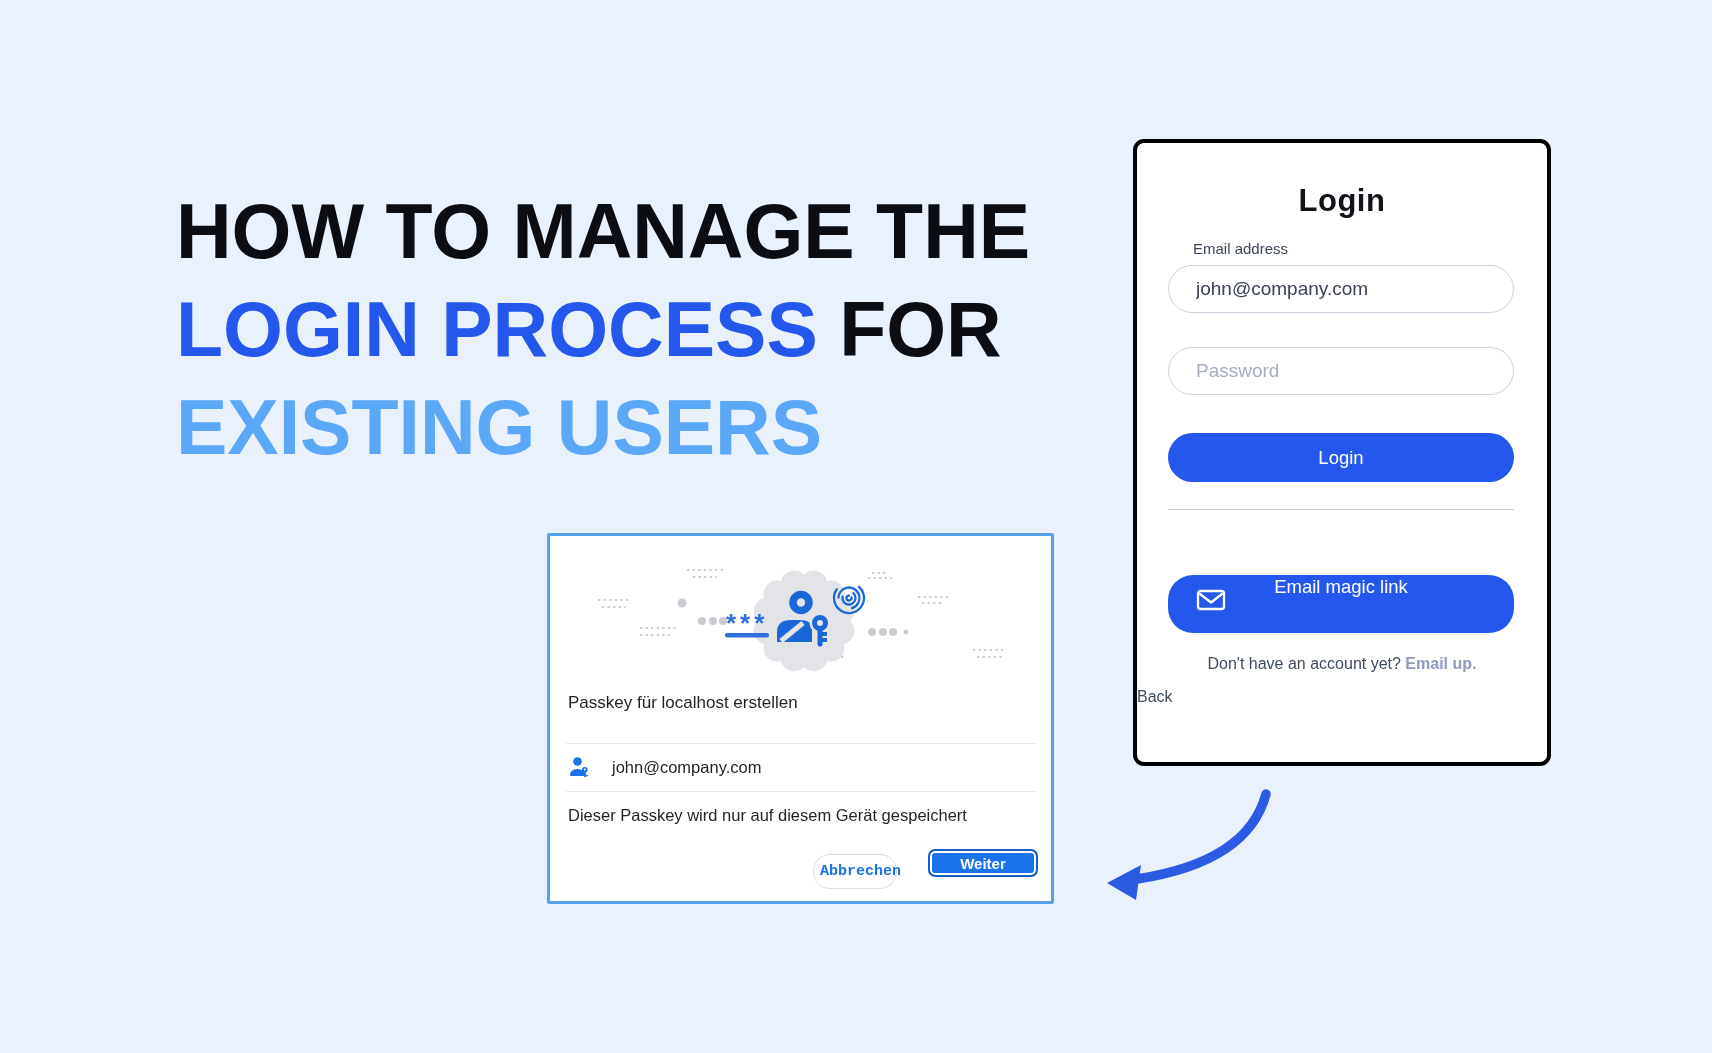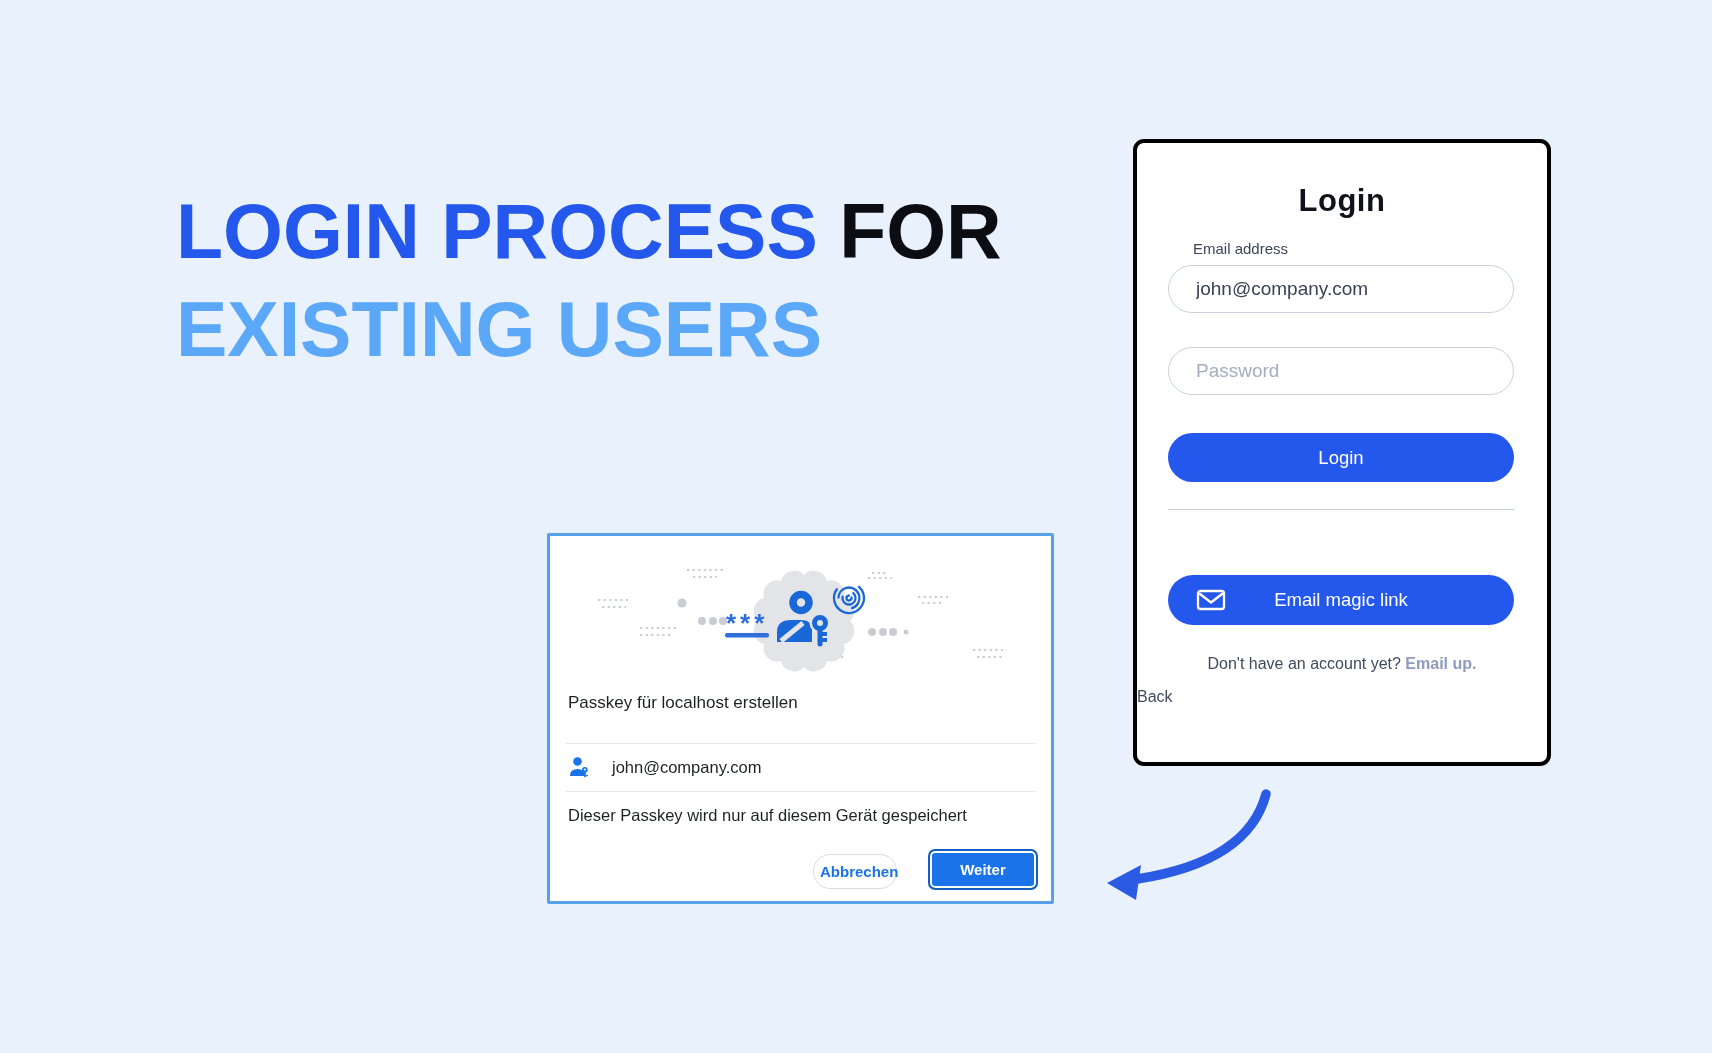--- a/index.html
+++ b/index.html
@@ -46,24 +46,24 @@
   }
   .card-divider {
     position:absolute; left:31px; top:366px; width:346px; height:1px;
     background:#C6CDD6;
   }
   .passwordless {
     position:absolute; top:375px; left:0; width:100%; text-align:center;
     font-size:19px; font-weight:bold; color:#2A3646; letter-spacing:0.3px;
   }
   .btn-magic {
-    position:absolute; left:31px; top:432px; width:346px; height:50px;
+    position:absolute; left:31px; top:432px; width:346px; height:58px;
     border:none; border-radius:25px; background:#2457EC; color:#fff;
     font-size:18.5px; font-family:"Liberation Sans", sans-serif; cursor:pointer;
-    display:flex; align-items:center; justify-content:center;
+    display:flex; align-items:flex-start; justify-content:center;
   }
   .btn-magic .mail-svg { position:absolute; left:28px; top:13px; }
   .signup-line {
     position:absolute; top:512px; left:0; width:100%; text-align:center;
     font-size:16px; color:#3F4A5C;
   }
   .signup-link { color:#8E9AC0; font-weight:bold; cursor:pointer; }
   .back-link {
     position:absolute; top:545px; left:0; width:100%; text-align:left;
     font-size:16px; color:#3F4A5C; cursor:pointer;
@@ -91,39 +91,40 @@
     white-space:nowrap;
   }
   .dialog-note {
     position:absolute; left:18px; top:270px; font-size:16.5px; color:#1F2126;
     white-space:nowrap;
   }
   .btn-cancel {
     position:absolute; left:263px; top:318px; width:84px; height:35px;
     background:#fff; border:1px solid #DADCE0; border-radius:17px;
     color:#1A73E8; font-size:15px; font-weight:bold;
-    font-family:Liberation Sans, sans-serif; cursor:pointer;
+    font-family:Liberation Mono, monospace; cursor:pointer;
   }
   .btn-continue {
-    position:absolute; left:378px; top:313px; width:110px; height:41px;
+    position:absolute; left:378px; top:313px; width:110px; height:28px;
     background:#1A73E8; border:2px solid #155FC2; border-radius:7px;
     box-shadow: inset 0 0 0 2px #ffffff;
     color:#ffffff; font-size:15px; font-weight:bold;
     font-family:"Liberation Sans", sans-serif; cursor:pointer; box-sizing:border-box;
   }
 
   
   .arrow { position:absolute; left:1095px; top:786px; width:190px; height:120px; }
 </style>
 </head>
 <body>
 
 <div class="page">
 
   <div class="heading">
+    <div><span>HOW TO MANAGE THE</span></div>
     <div><span class="accent">LOGIN PROCESS</span><span> FOR</span></div>
     <div><span class="light">EXISTING USERS</span></div>
   </div>
 
   <div class="login-card">
     <div class="card-title">Login</div>
     <label class="field-label">Email address</label>
     <input class="pill-input input-email" type="text" value="john@company.com" style="">
     <input class="pill-input input-password" type="password" placeholder="Password" style="">
     <button class="btn-primary">Login</button>

